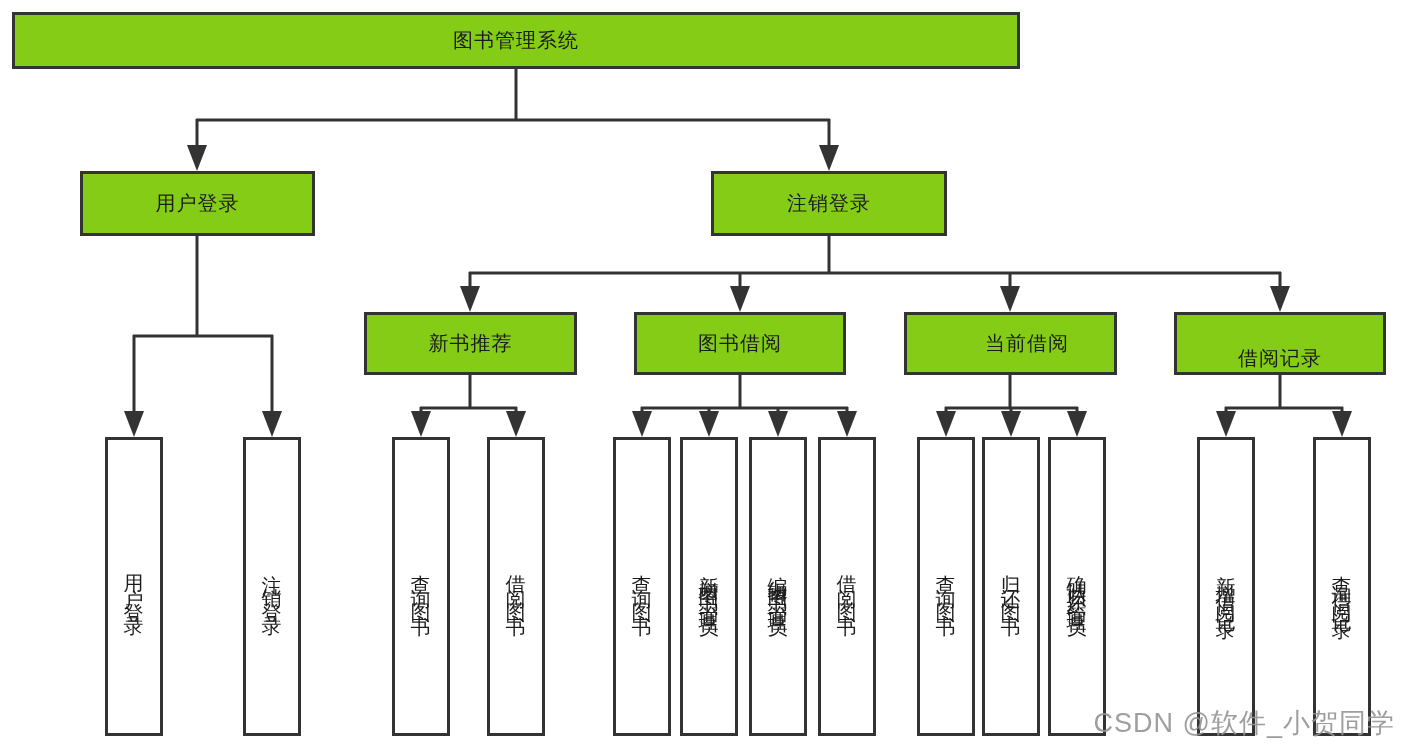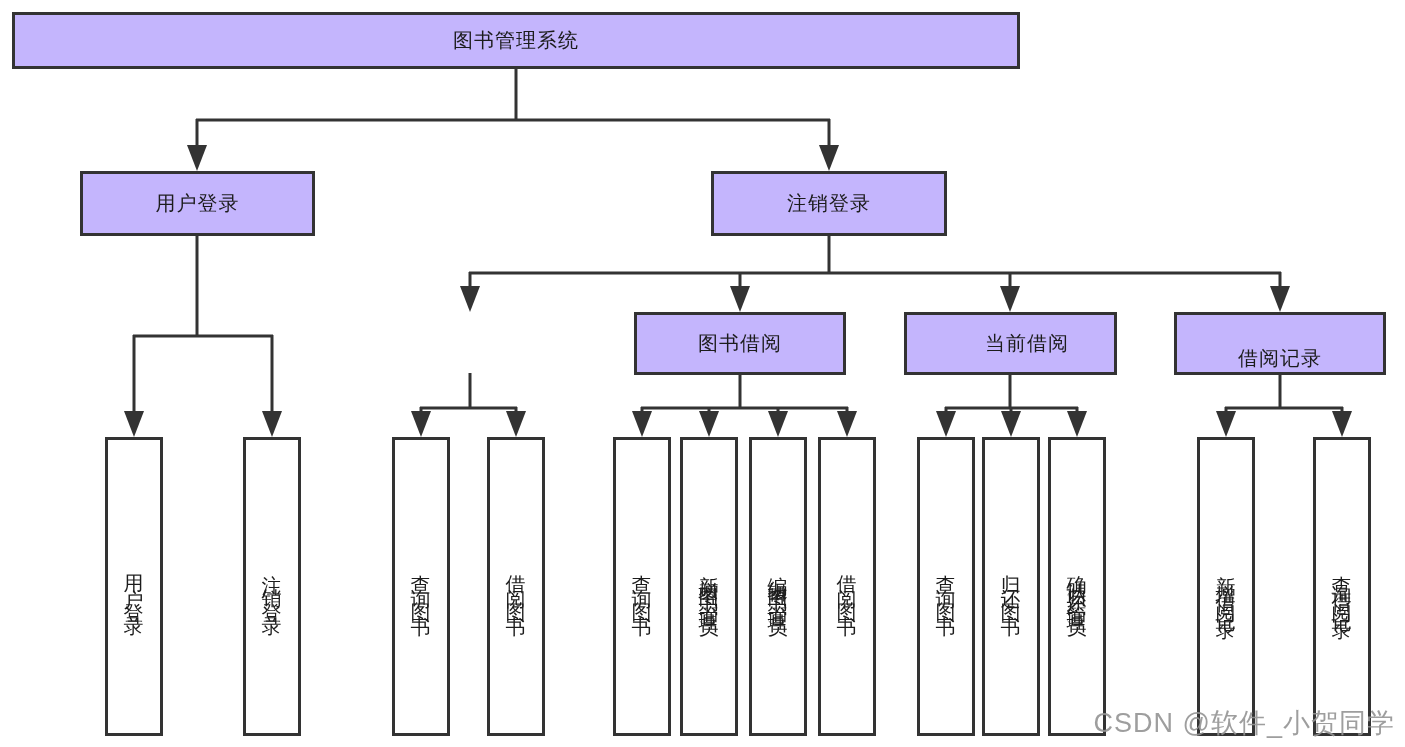--- a/index.html
+++ b/index.html
@@ -17,21 +17,21 @@
   }
   .connectors {
     position: absolute;
     left: 0;
     top: 0;
   }
   .node {
     position: absolute;
     box-sizing: border-box;
     border: 3px solid #333333;
-    background: #c4b5fd;
+    background: #84cc16;
     display: flex;
     align-items: center;
     justify-content: center;
     color: #1c1c1c;
     font-size: 20px;
     letter-spacing: 1px;
     white-space: nowrap;
   }
   .root-node   { left: 12px;  top: 12px;  width: 1008px; height: 57px; }
   .n-userlogin { left: 80px;  top: 171px; width: 235px;  height: 65px; }
@@ -160,20 +160,23 @@
     <span>图书管理系统</span>
   </div>
 
   <div class="node n-userlogin">
     <span>用户登录</span>
   </div>
   <div class="node n-bookmgmt">
     <span>注销登录</span>
   </div>
 
+  <div class="node n-l3-1">
+    <span>新书推荐</span>
+  </div>
   <div class="node n-l3-2">
     <span>图书借阅</span>
   </div>
   <div class="node n-l3-3">
     <span>当前借阅</span>
   </div>
   <div class="node n-l3-4">
     <span>借阅记录</span>
   </div>
 

